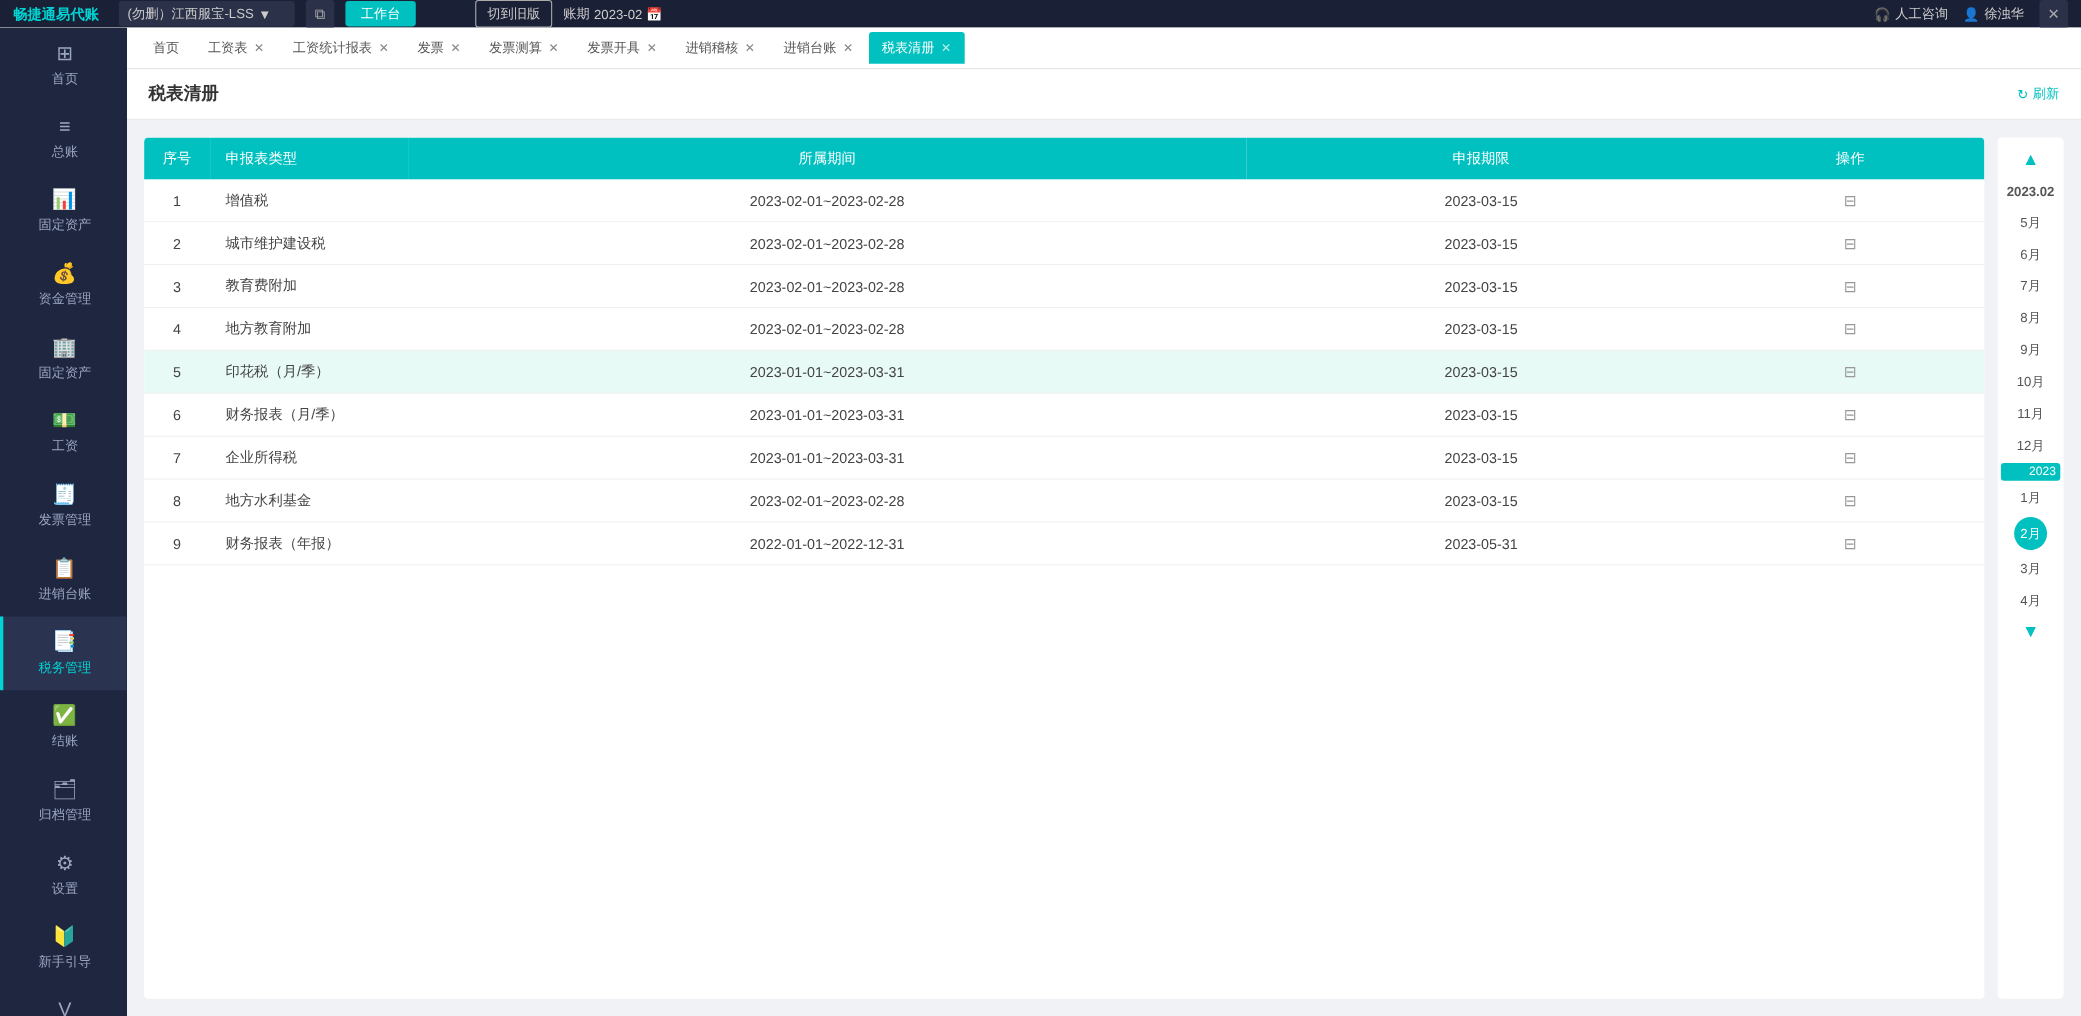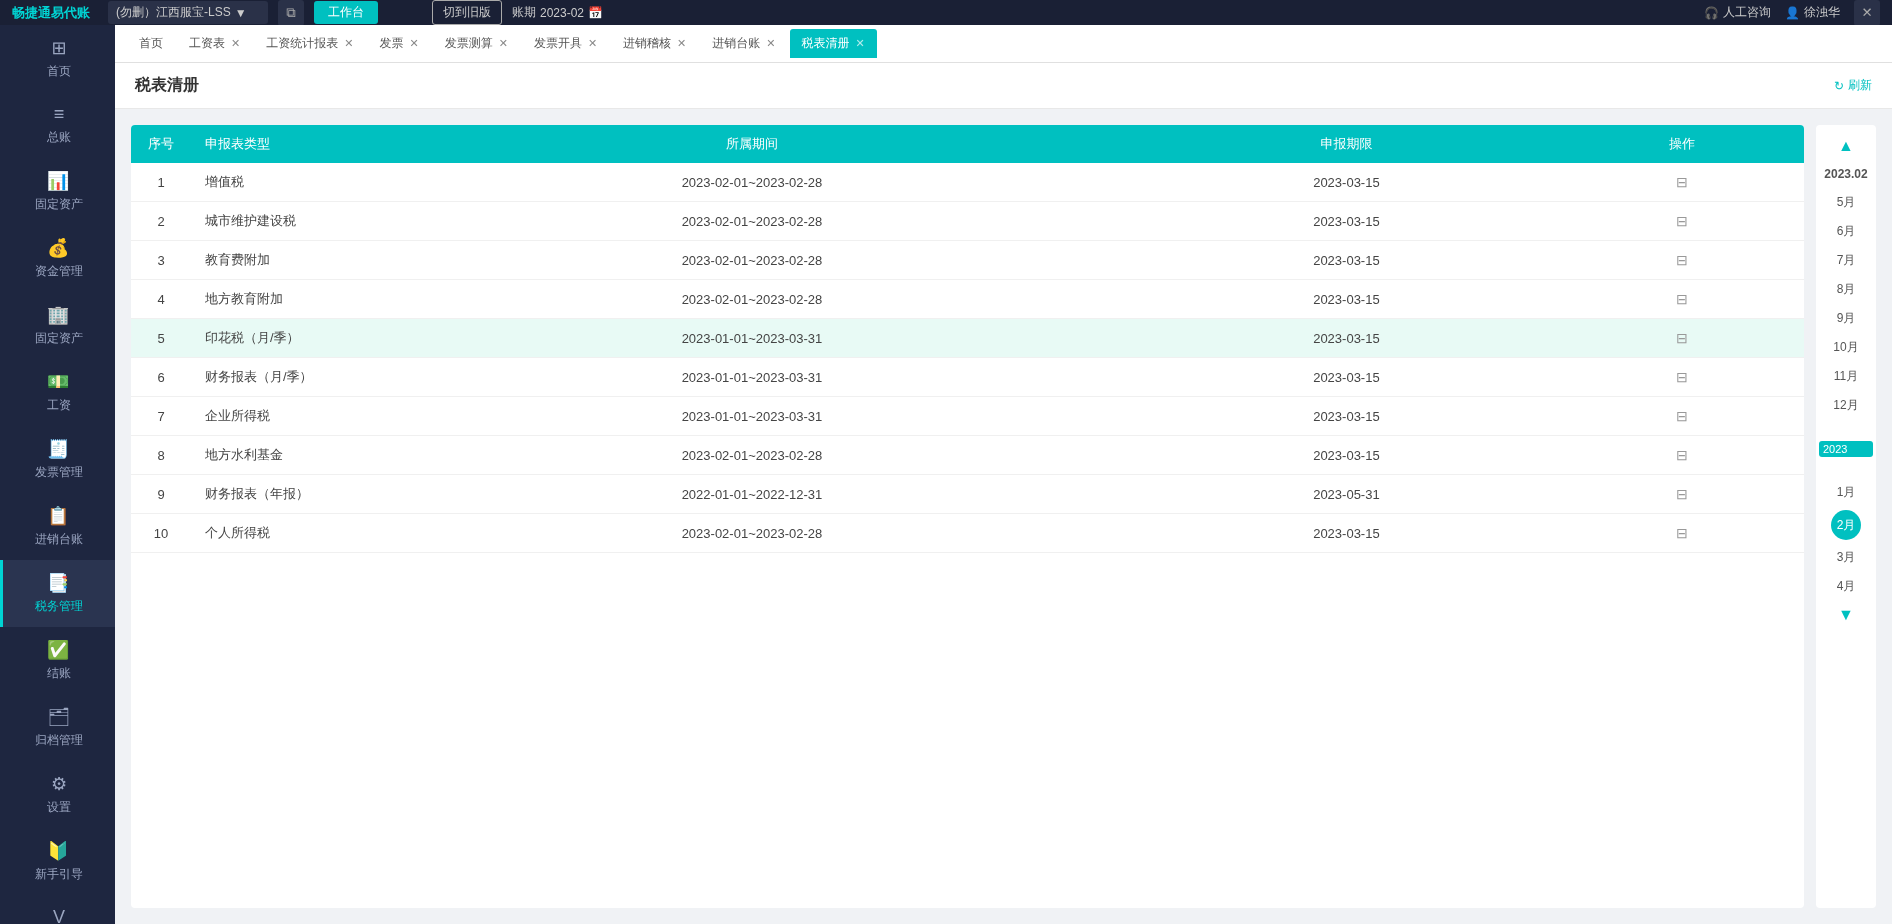--- a/index.html
+++ b/index.html
@@ -272,43 +272,36 @@
       <td>2023-03-15</td>
       <td><span class="action-icon">⊟</span></td>
     </tr>
               <tr>
       <td>9</td>
       <td>财务报表（年报）</td>
       <td>2022-01-01~2022-12-31</td>
       <td>2023-05-31</td>
       <td><span class="action-icon">⊟</span></td>
     </tr>
-              <tr>
-      <td>10</td>
-      <td>个人所得税</td>
-      <td>2023-02-01~2023-02-28</td>
-      <td>2023-03-15</td>
-      <td><span class="action-icon">⊟</span></td>
-    </tr>
             </tbody>
         </table>
       </div>
 
       <div class="side-panel">
         <div class="side-panel-nav">▲</div>
         <div class="side-panel-header">2023.02</div>
         <div class="side-panel-item">5月</div>
         <div class="side-panel-item">6月</div>
         <div class="side-panel-item">7月</div>
         <div class="side-panel-item">8月</div>
         <div class="side-panel-item">9月</div>
         <div class="side-panel-item">10月</div>
         <div class="side-panel-item">11月</div>
         <div class="side-panel-item">12月</div>
-        <div style="background:#00c0c0;color:#fff;border-radius:3px;padding:2px 4px;font-size:11px;margin:20px auto;text-align:left;width:90%;">2023</div>
+        <div style="background:#00c0c0;color:#fff;border-radius:3px;padding:2px 4px;font-size:11px;margin:0 auto;text-align:right;width:90%;">2023</div>
         <div class="side-panel-item">1月</div>
         <div class="side-panel-circle active-month">2月</div>
         <div class="side-panel-item">3月</div>
         <div class="side-panel-item">4月</div>
         <div class="side-panel-nav">▼</div>
       </div>
     </div>
   </div>
 </div>
 

